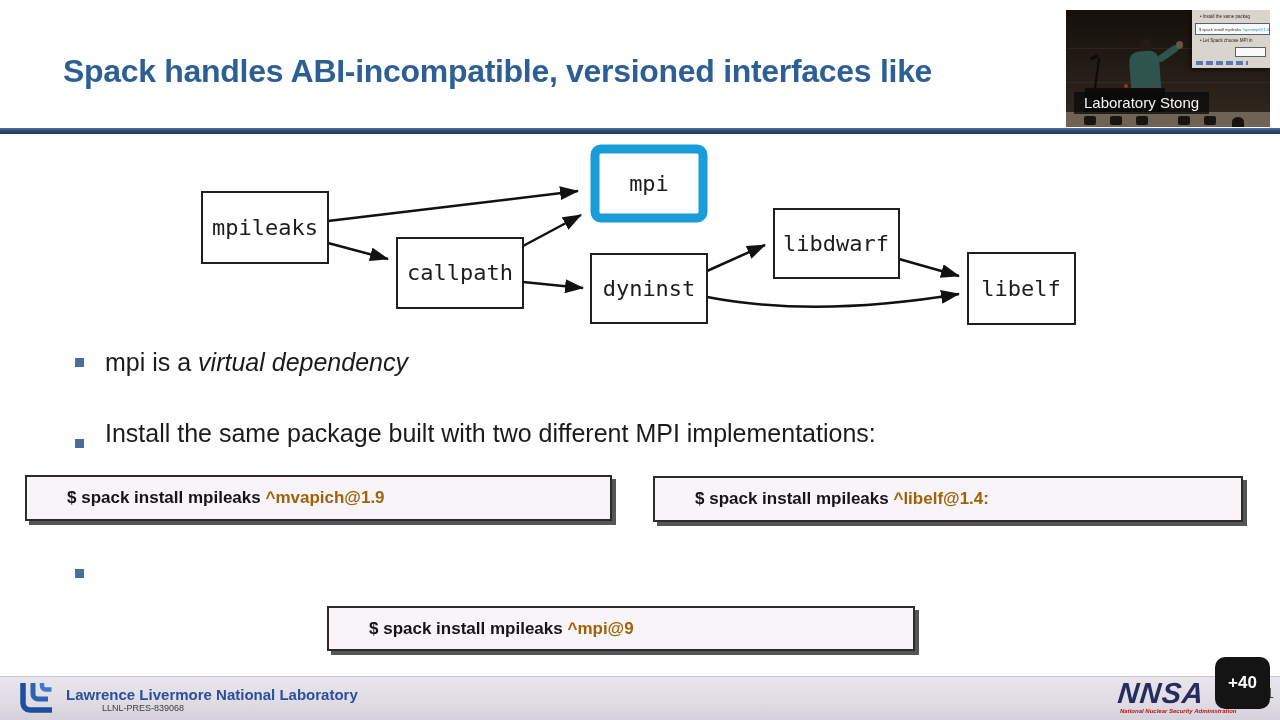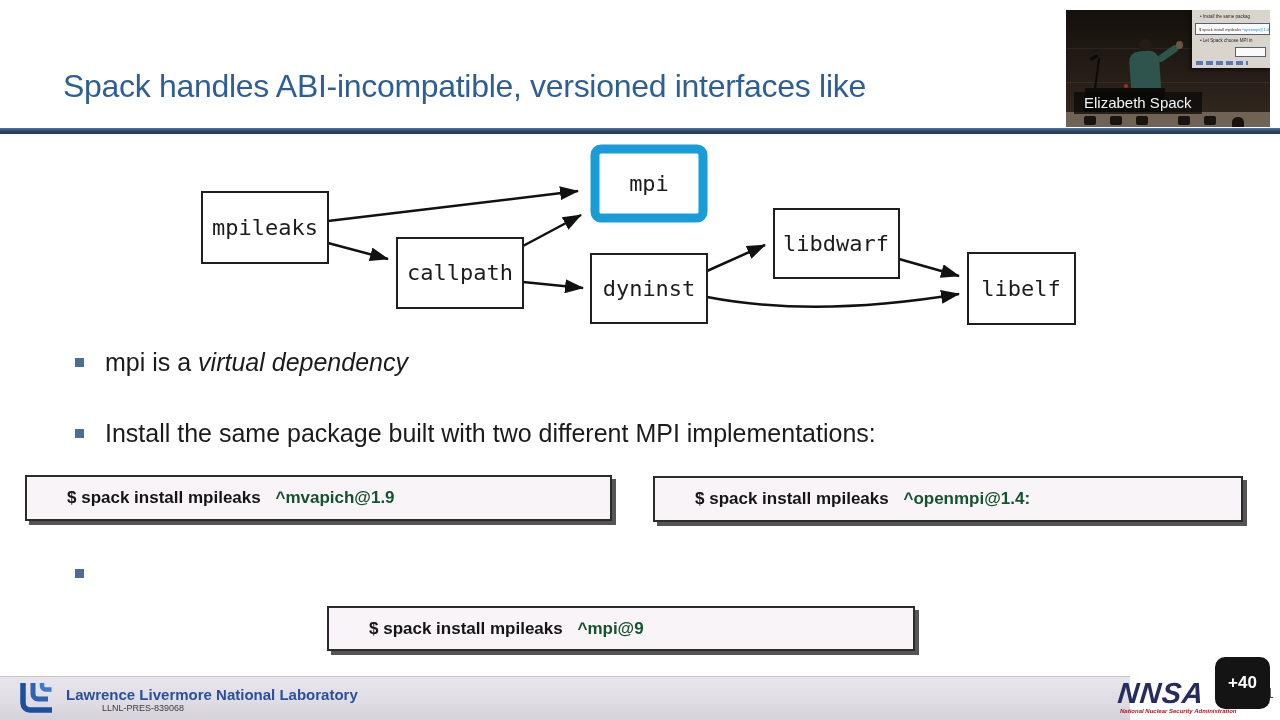--- a/index.html
+++ b/index.html
@@ -1,45 +1,45 @@
 <!DOCTYPE html>
 <html><head>
 <meta charset="utf-8">
 <style>
   html,body{margin:0;padding:0;background:#ffffff;}
   .stage{position:relative;width:1280px;height:720px;background:#ffffff;overflow:hidden;
          font-family:"Liberation Sans", sans-serif;}
 
   
-  .slide-title{position:absolute;left:63px;top:68px;width:1160px;
-    font-size:32px;font-weight:400;color:#2e5f94;letter-spacing:-0.3px;white-space:nowrap;}
+  .slide-title{position:absolute;left:63px;top:53px;width:1160px;
+    font-size:32px;font-weight:700;color:#2e5f94;letter-spacing:-0.3px;white-space:nowrap;}
   .title-rule{position:absolute;left:0;top:128px;width:1280px;height:6px;
     background:linear-gradient(180deg,#54779e 0%,#2c4c70 45%,#1e3a5c 100%);}
 
   
   .graph-svg{position:absolute;left:0;top:0;width:1280px;height:720px;pointer-events:none;}
   .node-rect{fill:#ffffff;stroke:#1f1f1f;stroke-width:2px;}
   .node-label{font-family:"DejaVu Sans Mono", monospace;font-size:22px;fill:#1c1c1c;}
   .edge{stroke:#111111;stroke-width:2.5px;fill:none;}
   .mpi-rect{fill:#ffffff;stroke:#1a9cd8;stroke-width:9px;}
 
   
   .bullet{position:absolute;display:flex;align-items:flex-start;color:#1b1b1b;font-size:25px;}
   .bullet .marker{width:9px;height:9px;background:#4a6d9b;margin:10px 21px 0 0;flex:0 0 auto;}
   .bullet em{}
 
   
   .codebox{position:absolute;height:46px;background:#f8f4f8;border:2px solid #2b2b2b;
     box-shadow:4px 4px 0 rgba(55,55,55,0.85);box-sizing:border-box;
     display:flex;align-items:center;padding-left:40px;
     font-size:17px;font-weight:700;color:#151515;white-space:pre;}
-  .codebox .spec{color:#14532d;margin-left:10px;}
-
-  
-  .footer{position:absolute;left:0;top:676px;width:1130px;height:44px;
+  .codebox .spec{color:#a16207;}
+
+  
+  .footer{position:absolute;left:0;top:676px;width:1280px;height:44px;
     background:linear-gradient(180deg,#e8e5ec 0%,#dfdce4 55%,#d4d1da 100%);
     border-top:1px solid #c9c6d0;}
   .llnl-logo{position:absolute;left:16px;top:4px;}
   .footer-org{position:absolute;left:66px;top:9px;font-size:15px;font-weight:700;color:#2b4f9e;white-space:nowrap;}
   .footer-docid{position:absolute;left:72px;top:26px;font-size:9px;color:#3d3d3d;padding-left:30px;}
   .nnsa{position:absolute;left:1118px;top:0px;}
   .nnsa-text{font-size:29px;font-weight:700;font-style:italic;color:#262c5e;transform:skewX(-6deg);letter-spacing:1px;}
   .nnsa-cap{position:absolute;left:2px;top:31px;font-size:6px;font-weight:700;font-style:italic;color:#b5121b;white-space:nowrap;}
   .page-number{position:absolute;left:1266px;top:8px;font-size:14px;color:#3c3c3c;}
 
@@ -122,33 +122,33 @@
     <g>
       <rect class="node-rect" x="968" y="253" width="107" height="71"></rect>
       <text class="node-label" x="1021" y="296" text-anchor="middle">libelf</text>
     </g>
   </svg>
 
   <div class="bullet" style="left:75px;top:348px;width:900px;">
     <span class="marker"></span>
     <span><span>mpi is a </span><em>virtual dependency</em></span>
   </div>
-  <div class="bullet" style="left:75px;top:419px;width:1100px;">
+  <div class="bullet" style="left:75px;top:419px;width:1100px;align-items:flex-end;">
     <span class="marker"></span>
     <span>Install the same package built with two different MPI implementations:</span>
   </div>
   <div class="bullet" style="left:75px;top:559px;width:1150px;">
     <span class="marker"></span>
   </div>
 
   <div class="codebox" style="left:25px;top:475px;width:587px;">
     <span class="cmd">$ spack install mpileaks </span><span class="spec">^mvapich@1.9</span>
   </div>
   <div class="codebox" style="left:653px;top:476px;width:590px;">
-    <span class="cmd">$ spack install mpileaks </span><span class="spec">^openmpi@1.4:</span>
+    <span class="cmd">$ spack install mpileaks </span><span class="spec">^libelf@1.4:</span>
   </div>
   <div class="codebox" style="left:327px;top:606px;width:588px;height:45px;">
     <span class="cmd">$ spack install mpileaks </span><span class="spec">^mpi@9</span>
   </div>
 
   <div class="footer">
     <svg class="llnl-logo" width="44" height="34" viewBox="0 0 44 34">
       <path d="M7 2 v20 a7 7 0 0 0 7 7 h22" stroke="#1d4f9e" stroke-width="5.5" fill="none"></path>
       <path d="M17 2 v11 a5 5 0 0 0 5 5 h10" stroke="#2d62b5" stroke-width="5" fill="none"></path>
       <path d="M26 2 v3 a3.5 3.5 0 0 0 3.5 3.5 h6" stroke="#3f79cc" stroke-width="4.5" fill="none"></path>
@@ -183,18 +183,18 @@
     <div class="equip"></div>
     <div class="podium"></div>
     <div class="floor">
       <div class="seat" style="left:18px;"></div>
       <div class="seat" style="left:44px;"></div>
       <div class="seat" style="left:70px;"></div>
       <div class="seat" style="left:112px;"></div>
       <div class="seat" style="left:138px;"></div>
     </div>
     <div class="aud-head"></div>
-    <div class="name-tag">Elizabeth Spack</div>
+    <div class="name-tag">Laboratory Stong</div>
   </div>
 
   <div class="count-badge">+40</div>
 
 </div>
 
 </body></html>

